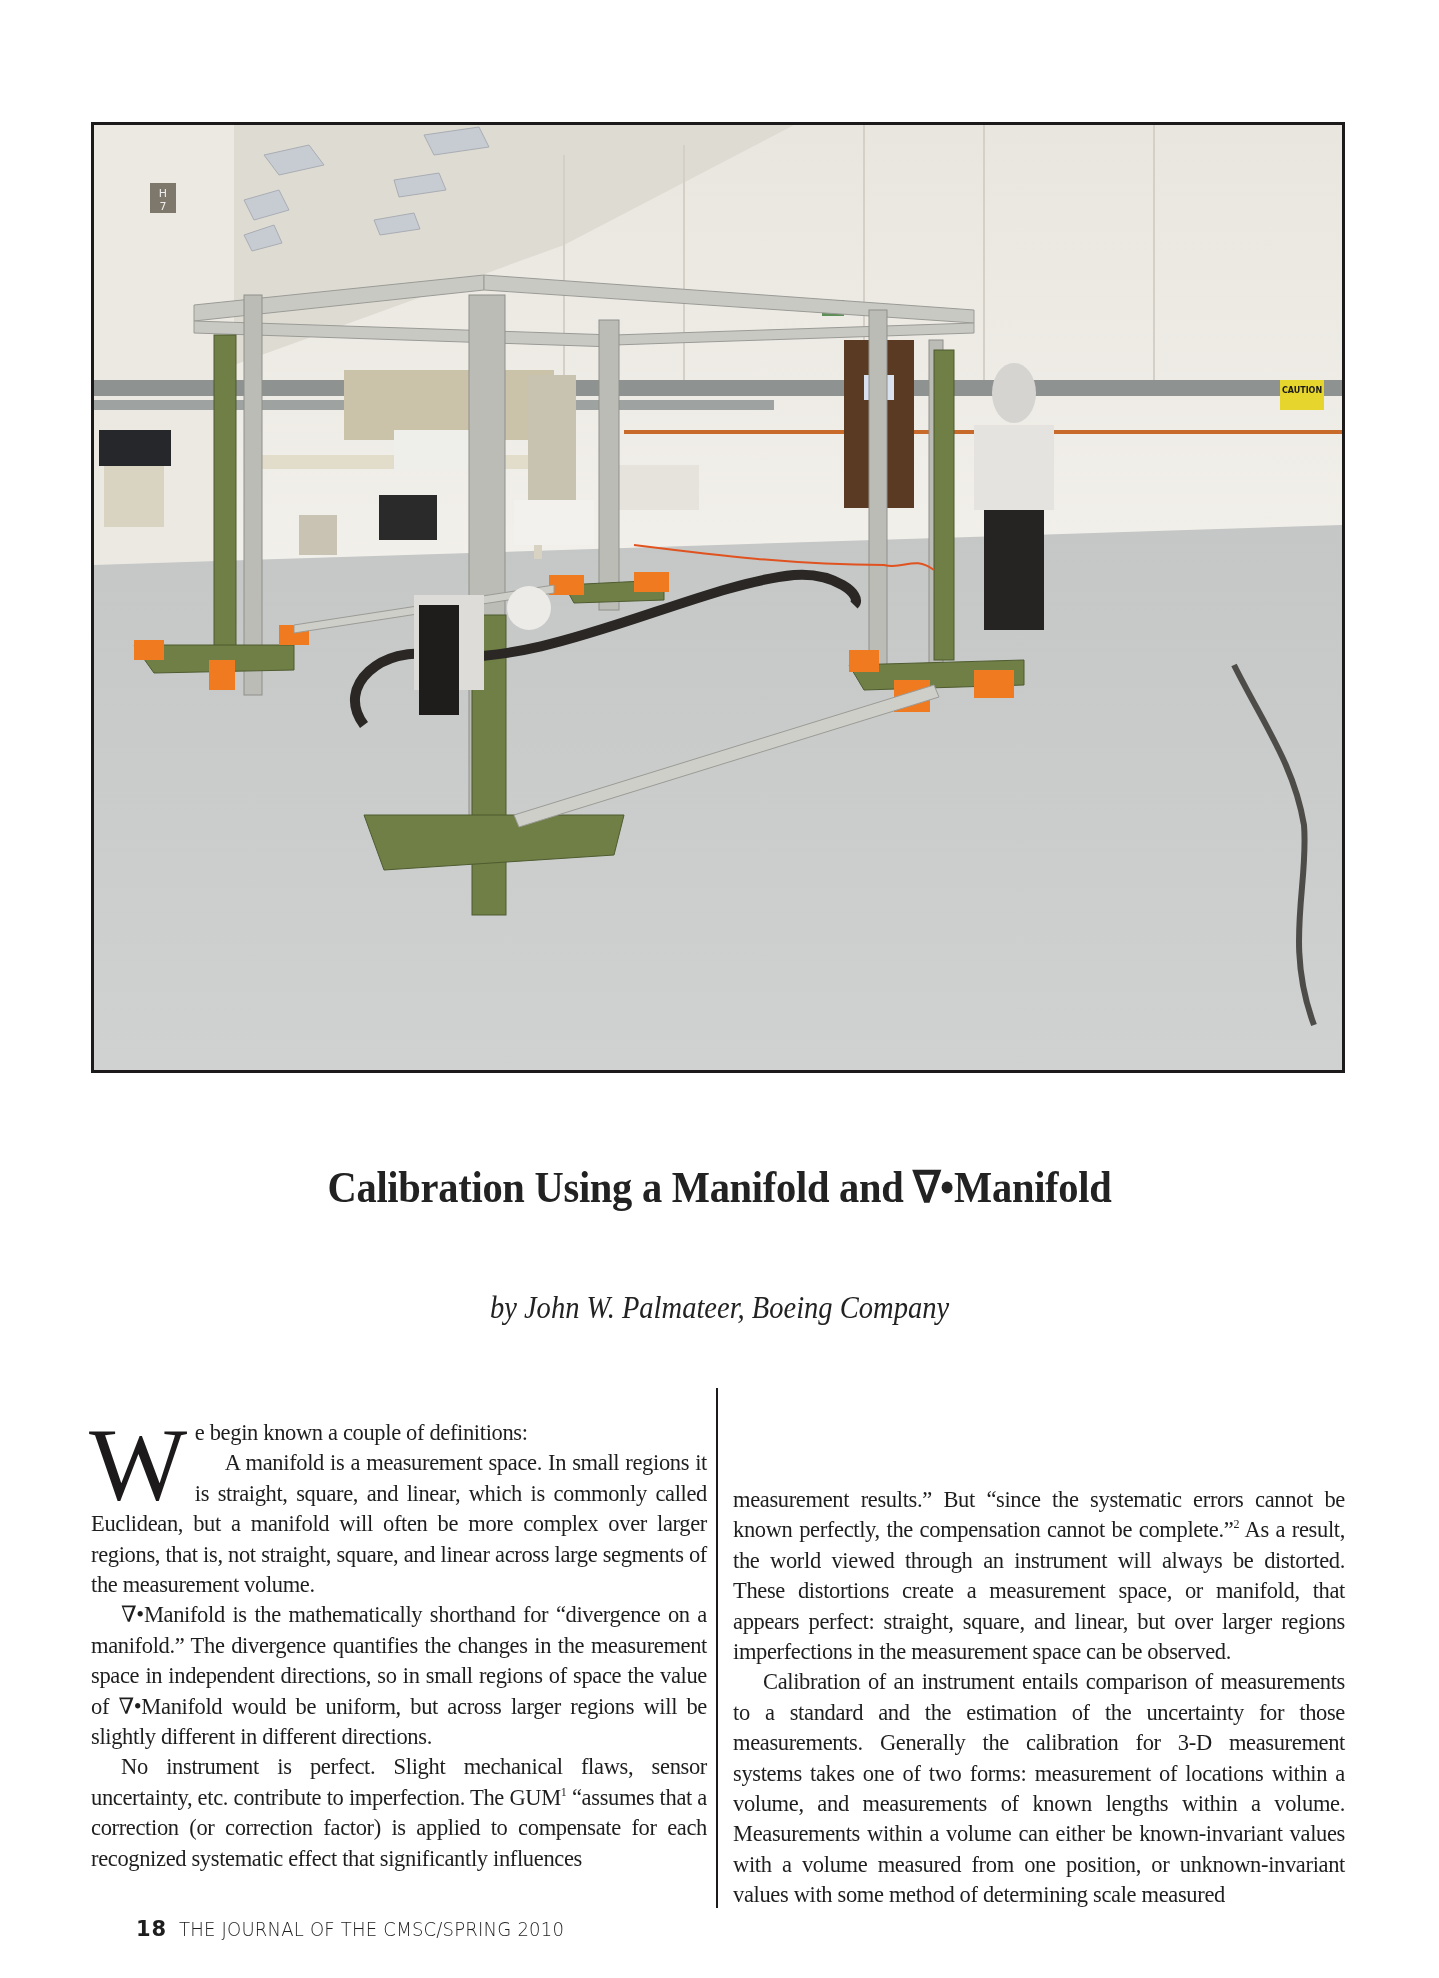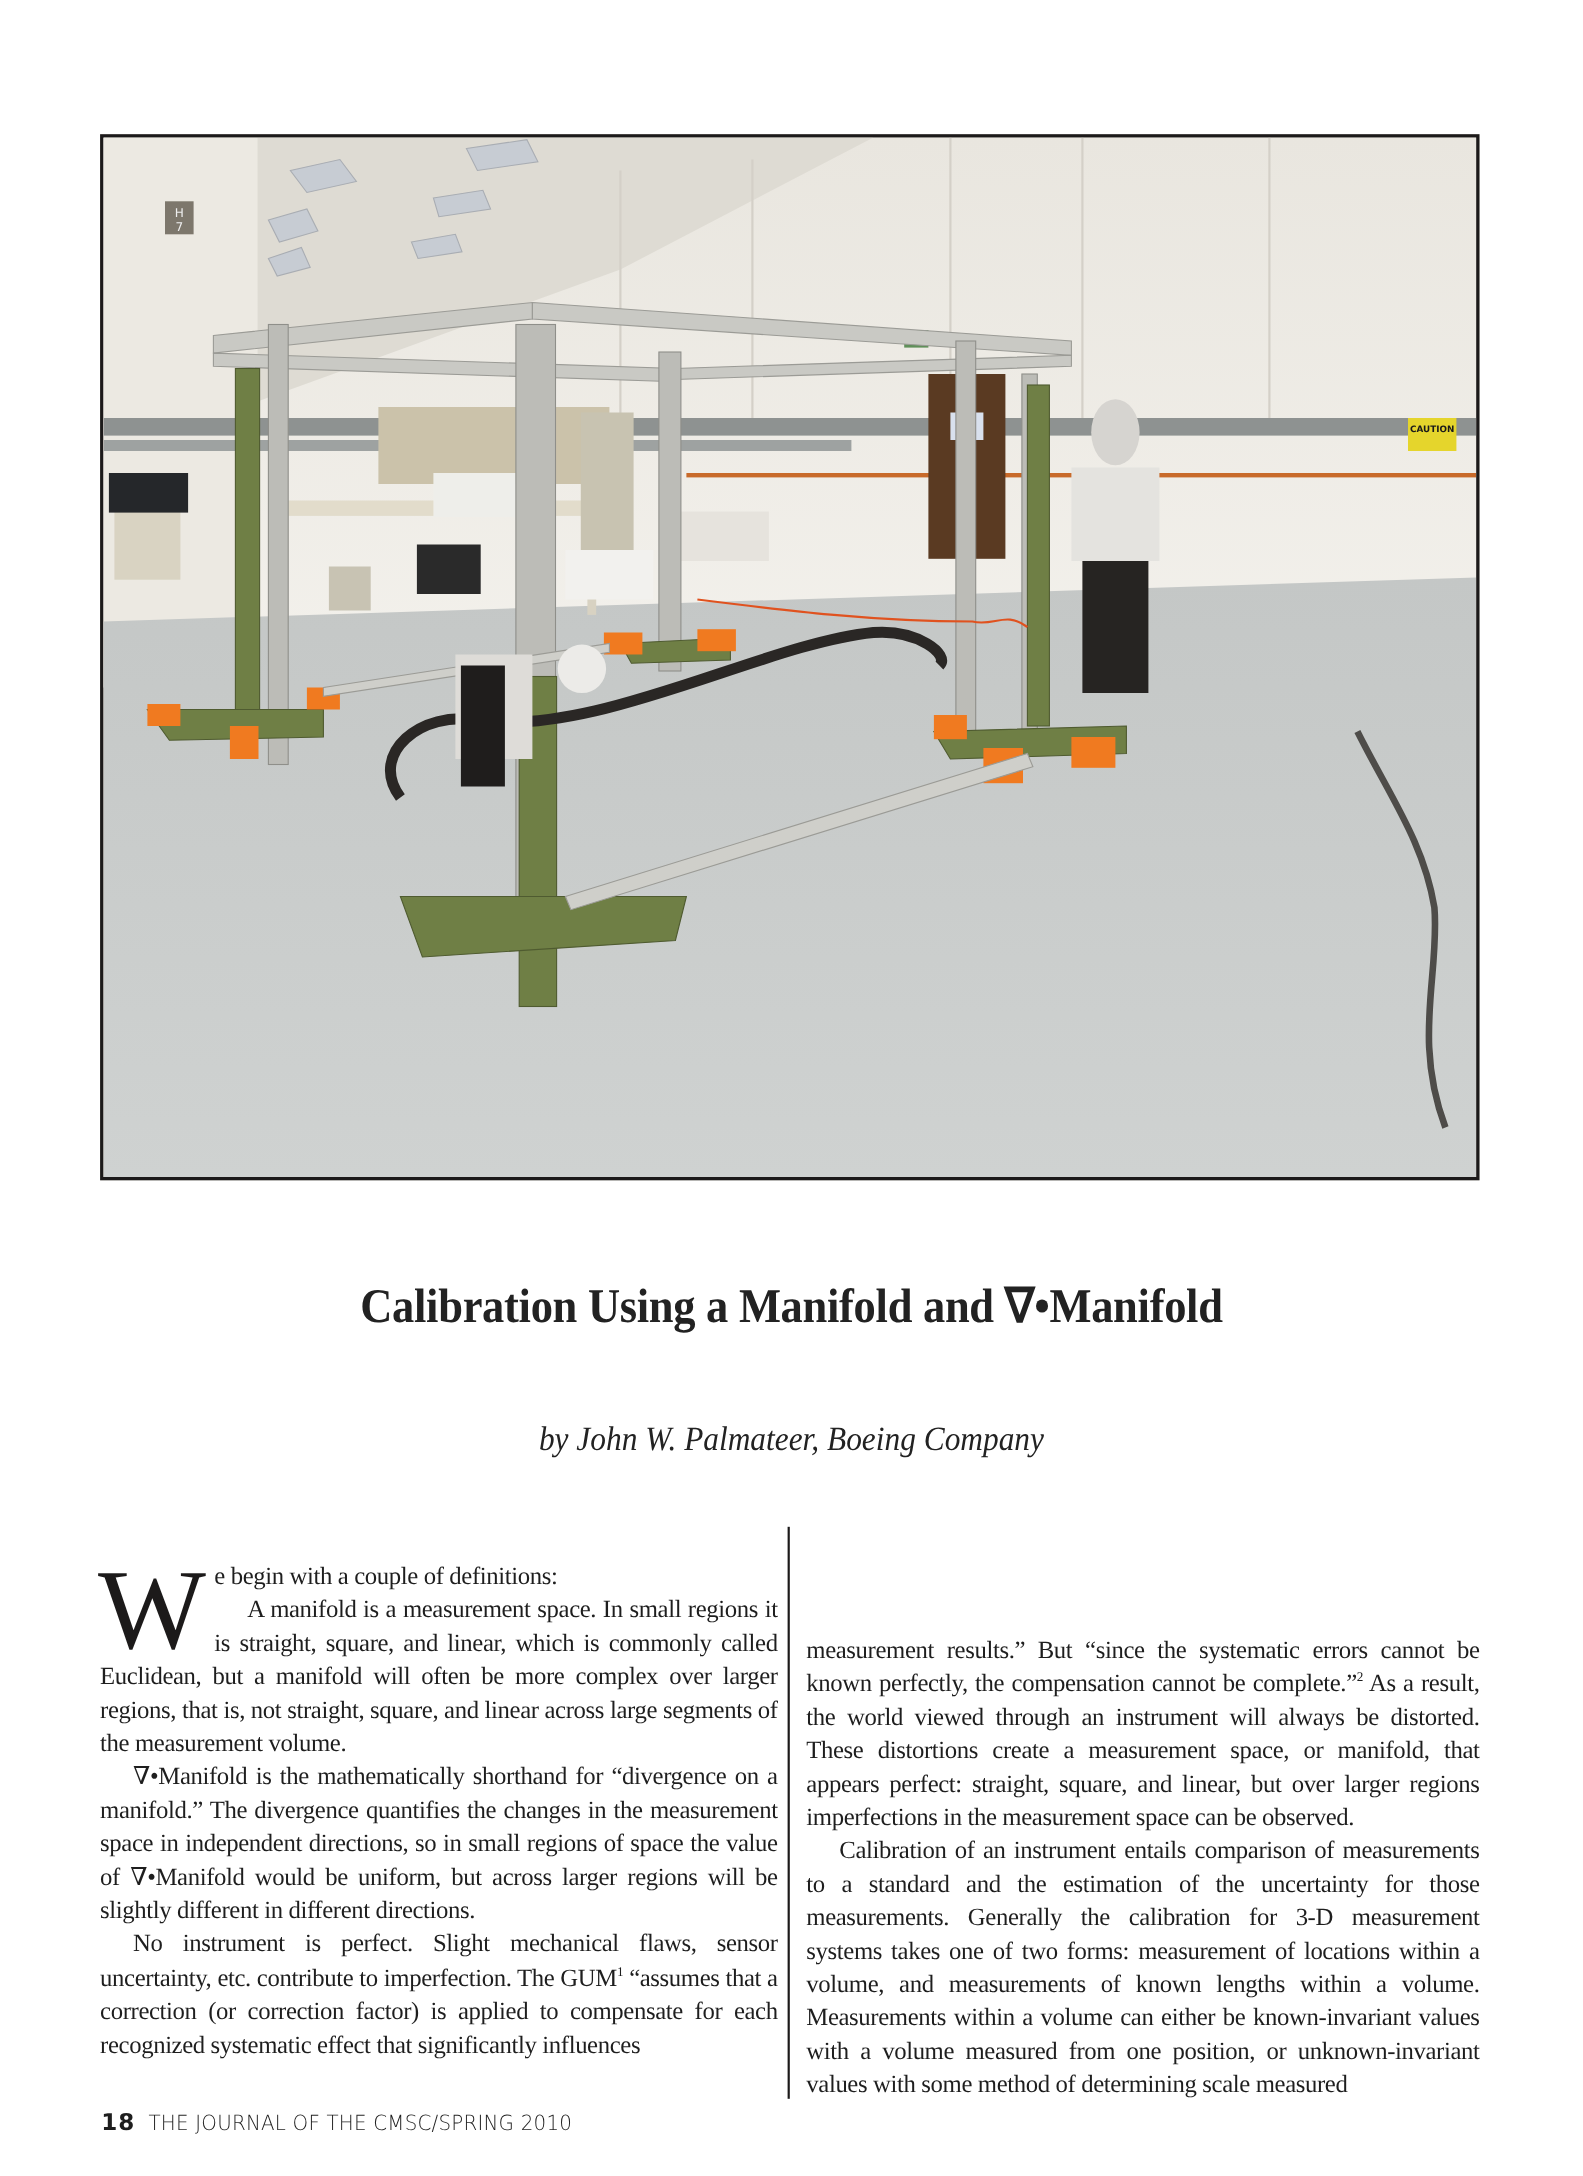--- a/index.html
+++ b/index.html
@@ -45,21 +45,21 @@
 
     .divider {
       position: absolute; left: 716px; top: 1388px; width: 2px; height: 520px; background: #1c1a1a;
     }
 
     
     .footer {
       position: absolute; left: 92px; top: 1917px; height: 30px; display: flex; align-items: baseline;
       font-family: "DejaVu Sans", sans-serif; color: #1e1e1e;
     }
-    .footer .page-num { font-weight: bold; font-size: 21px; letter-spacing: 1px; margin-right: 12px; }
+    .footer .page-num { font-weight: bold; font-size: 21px; letter-spacing: 1px; margin-right: 12px; margin-left: 44px; }
     .footer .journal { font-size: 19px; font-weight: 300; letter-spacing: 0.2px; transform: scaleX(0.95); transform-origin: left; }
   </style>
 </head>
 <body>
 
 <div class="photo">
   <svg viewBox="0 0 1248 945" preserveAspectRatio="none">
     <defs>
       <linearGradient id="wallG" x1="0" y1="0" x2="0" y2="1">
         <stop offset="0" stop-color="#e9e6df"></stop>
@@ -184,21 +184,21 @@
     <path d="M540,420 C620,430 700,440 790,440 C810,445 820,430 840,445" stroke="#e0521f" stroke-width="2" fill="none"></path>
   </svg>
 </div>
 
 <h1 class="title">Calibration Using a Manifold and ∇•Manifold</h1>
 <div class="byline">by John W. Palmateer, Boeing Company</div>
 
 <div class="col left">
   <span class="dropcap">W</span>
   <p>
-    <span>e begin with a couple of definitions:</span>
+    <span>e begin known a couple of definitions:</span>
   </p>
   <p class="indent">A manifold is a measurement space. In small regions it is straight, square, and linear, which is commonly called Euclidean, but a manifold will often be more complex over larger regions, that is, not straight, square, and linear across large segments of the measurement volume.</p>
   <p class="indent">∇•Manifold is the mathematically shorthand for “divergence on a manifold.” The divergence quantifies the changes in the measurement space in independent directions, so in small regions of space the value of ∇•Manifold would be uniform, but across larger regions will be slightly different in different directions.</p>
   <p class="indent"><span>No instrument is perfect. Slight mechanical flaws, sensor uncertainty, etc. contribute to imperfection. The GUM</span><sup>1</sup><span> “assumes that a correction (or correction factor) is applied to compensate for each recognized systematic effect that significantly influences</span></p>
 </div>
 
 <div class="divider"></div>
 
 <div class="col right">
   <p><span>measurement results.” But “since the systematic errors cannot be known perfectly, the compensation cannot be complete.”</span><sup>2</sup><span> As a result, the world viewed through an instrument will always be distorted. These distortions create a measurement space, or manifold, that appears perfect: straight, square, and linear, but over larger regions imperfections in the measurement space can be observed.</span></p>

